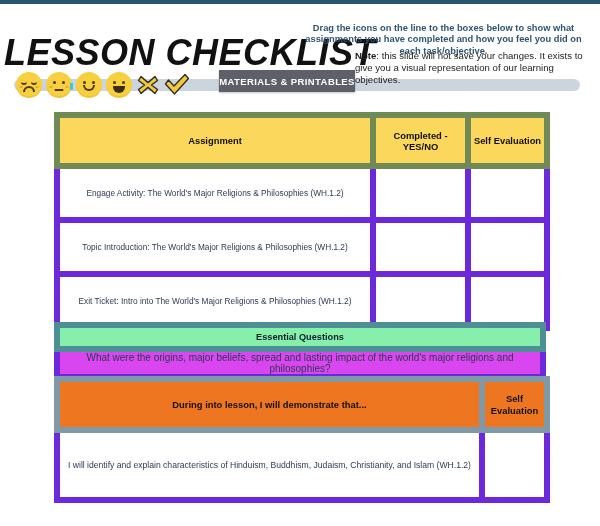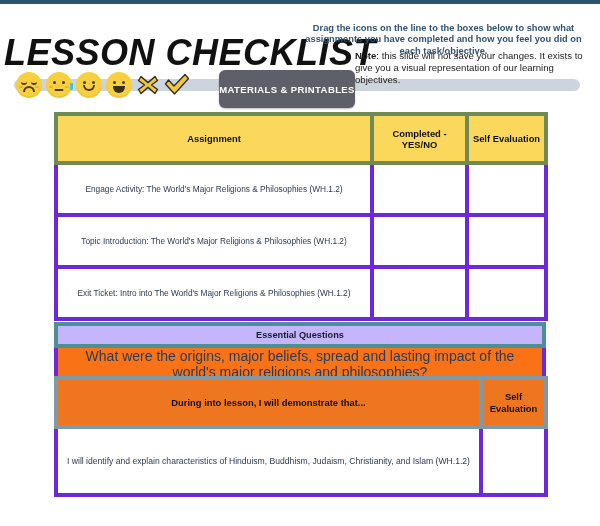--- a/index.html
+++ b/index.html
@@ -131,23 +131,23 @@
     position: relative;
   }
   .mark svg { display: block; }
 
   
   .materials-btn {
     position: absolute;
     left: 219px;
     top: 70px;
     width: 136px;
-    height: 38px;
+    height: 22px;
     background: #5d6068;
-    border-radius: 6px;
+    border-radius: 0;
     color: #ffffff;
     font-size: 9.5px;
     font-weight: bold;
     letter-spacing: 0.4px;
     display: flex;
     align-items: center;
     justify-content: center;
     box-shadow: 0 1px 2px rgba(0,0,0,0.25);
     cursor: pointer;
   }
@@ -182,21 +182,21 @@
   table {
     border-collapse: collapse;
     table-layout: fixed;
   }
   .tbl {
     position: absolute;
     left: 54px;
     width: 492px;
   }
   .tbl td, .tbl th {
-    border: 4px solid #6d28d9;
+    border: 6px solid #6d28d9;
     padding: 0;
     vertical-align: middle;
   }
 
   
   #assignment-table { top: 112px; }
   #assignment-table th {
     background: #fbd75b;
     color: #101010;
     font-size: 9.4px;
@@ -215,31 +215,31 @@
     padding: 0 6px;
     line-height: 12px;
   }
   .col-assign { width: 316px; }
   .col-completed { width: 95px; }
   .col-selfeval { width: 79px; }
 
   
   #eq-table { top: 322px; }
   #eq-table th {
-    background: #c4b5fd;
+    background: #86efac;
     color: #10202e;
     font-size: 9.2px;
     font-weight: bold;
     height: 18px;
     border-color: #4e8f95;
   }
   #eq-table td {
-    background: #f97316;
+    background: #d946ef;
     color: #2d3b52;
-    font-size: 14px;
+    font-size: 10px;
     height: 22px;
     text-align: center;
     padding: 0 6px;
   }
 
   
   #obj-table { top: 376px; }
   #obj-table th {
     background: #ef7621;
     color: #101010;

